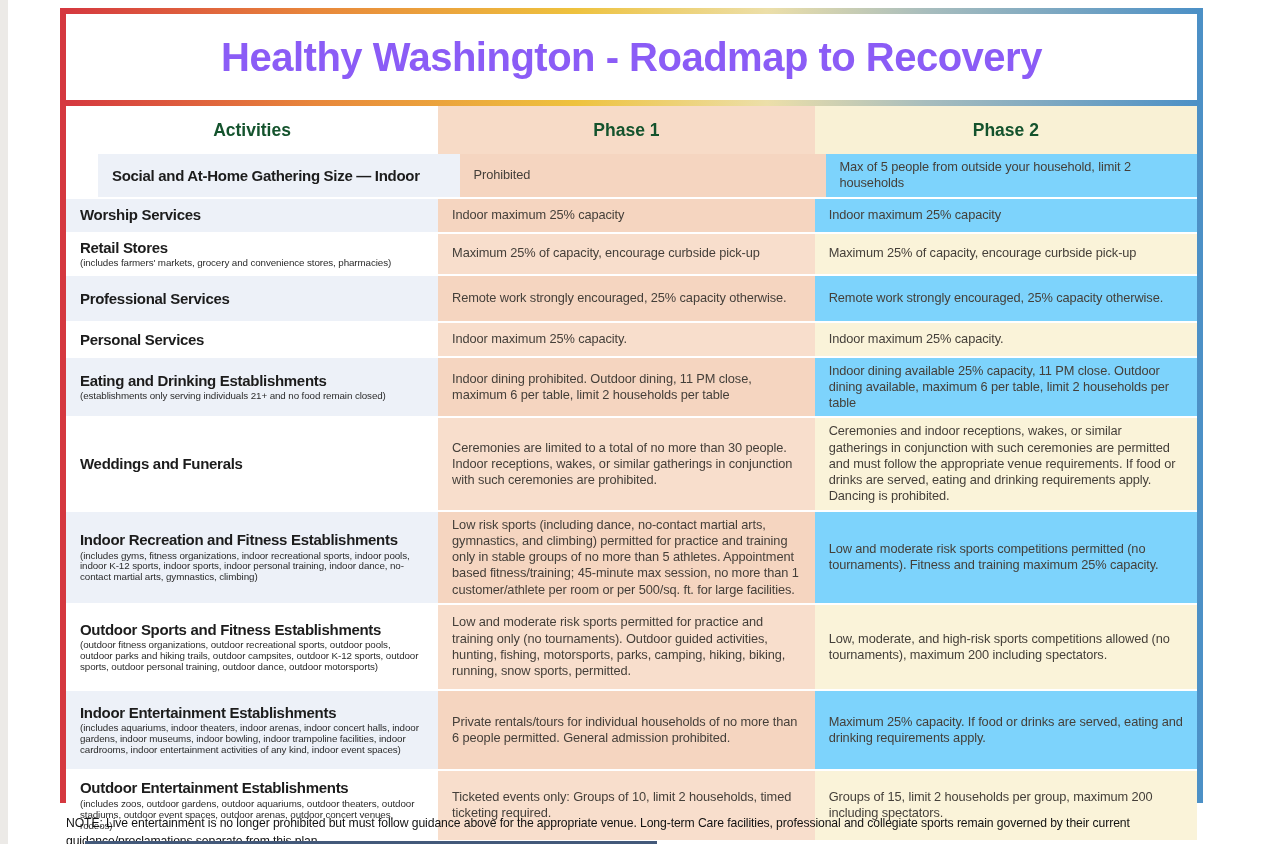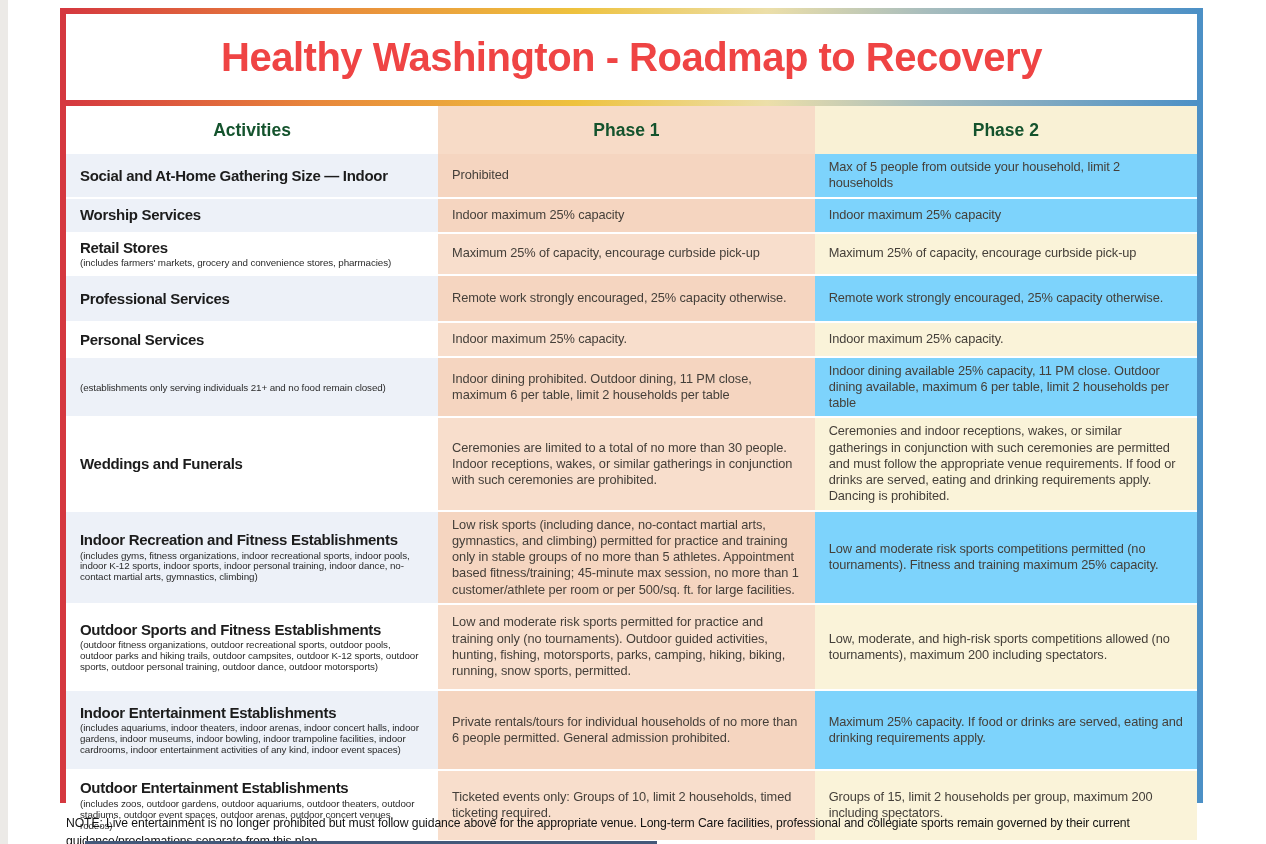--- a/index.html
+++ b/index.html
@@ -26,21 +26,21 @@
     display: flex; flex-direction: column;
   }
   .title-band {
     height: 86px;
     display: flex; align-items: center; justify-content: center;
     background: #ffffff;
     flex: 0 0 auto;
   }
   .page-title {
     font-size: 40px; font-weight: bold;
-    color: #ef4444; letter-spacing: -0.5px;
+    color: #8b5cf6; letter-spacing: -0.5px;
   }
   .title-divider {
     height: 6px; flex: 0 0 auto;
     background: linear-gradient(to right,
       #d5383f 0%, #e8873b 22%, #eec23e 45%,
       #ecdfa9 62%, #a8bdbd 76%, #4c90c6 100%);
   }
   .grid-head, .t-row {
     display: grid;
     grid-template-columns: 32.9% 33.3% 33.8%;
@@ -50,21 +50,21 @@
     height: 48px;
     display: flex; align-items: center; justify-content: center;
     font-size: 17.5px; font-weight: bold; color: #14532d;
   }
   .head-act { background: #ffffff; }
   .head-p1  { background: #f7dbc7; }
   .head-p2  { background: #f9f1d5; }
 
   .table-body { flex: 1 1 auto; }
   .t-row { margin-bottom: 2px; }
-  .t-row:nth-child(1)  { min-height: 33px; }
+  .t-row:nth-child(1)  { min-height: 33px; margin-left: 32px; }
   .t-row:nth-child(2)  { min-height: 33px; }
   .t-row:nth-child(3)  { min-height: 33px; }
   .t-row:nth-child(4)  { min-height: 45px; }
   .t-row:nth-child(5)  { min-height: 33px; }
   .t-row:nth-child(6)  { min-height: 34px; }
   .t-row:nth-child(7)  { min-height: 51px; }
   .t-row:nth-child(8)  { min-height: 61px; }
   .t-row:nth-child(9)  { min-height: 84px; }
   .t-row:nth-child(10) { min-height: 78px; }
   .t-row:nth-child(11) { min-height: 69px; }
@@ -186,20 +186,21 @@
     <div class="cell cell-p1">
       <div class="phase-text">Indoor maximum 25% capacity.</div>
     </div>
     <div class="cell cell-p2">
       <div class="phase-text">Indoor maximum 25% capacity.</div>
     </div>
   </div>
 
   <div class="t-row odd">
     <div class="cell cell-act">
+      <div class="act-name">Eating and Drinking Establishments</div>
       <div class="act-sub">(establishments only serving individuals 21+ and no food remain closed)</div>
     </div>
     <div class="cell cell-p1">
       <div class="phase-text">Indoor dining prohibited. Outdoor dining, 11 PM close, maximum 6 per table, limit 2 households per table</div>
     </div>
     <div class="cell cell-p2">
       <div class="phase-text">Indoor dining available 25% capacity, 11 PM close. Outdoor dining available, maximum 6 per table, limit 2 households per table</div>
     </div>
   </div>
 

